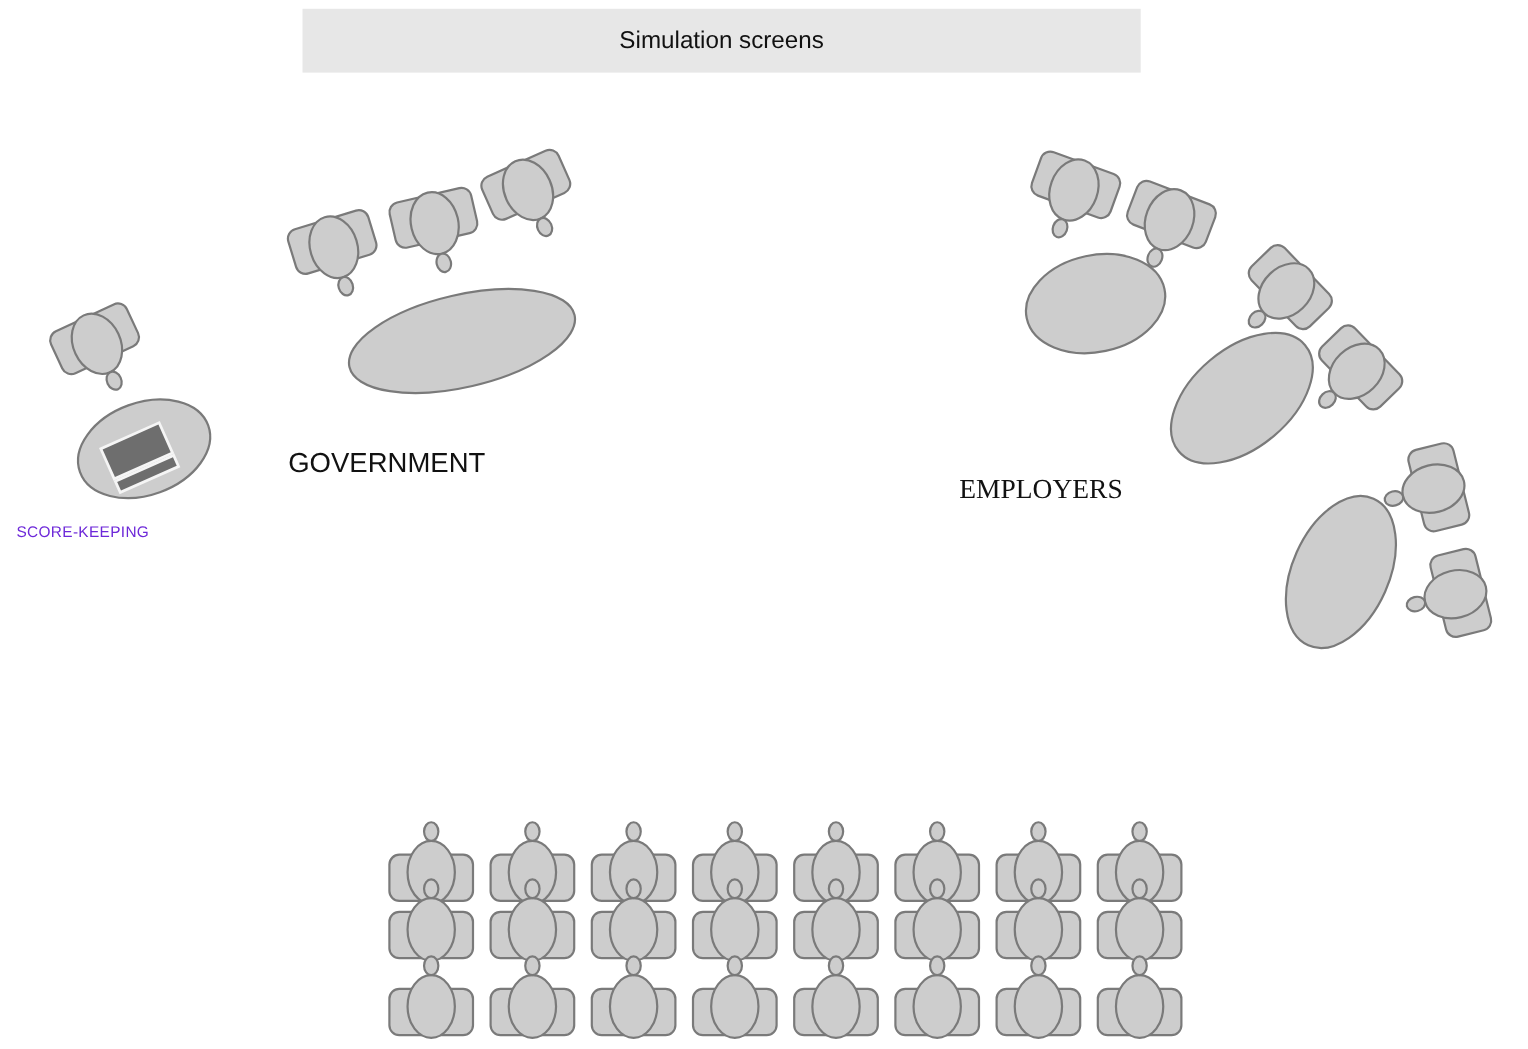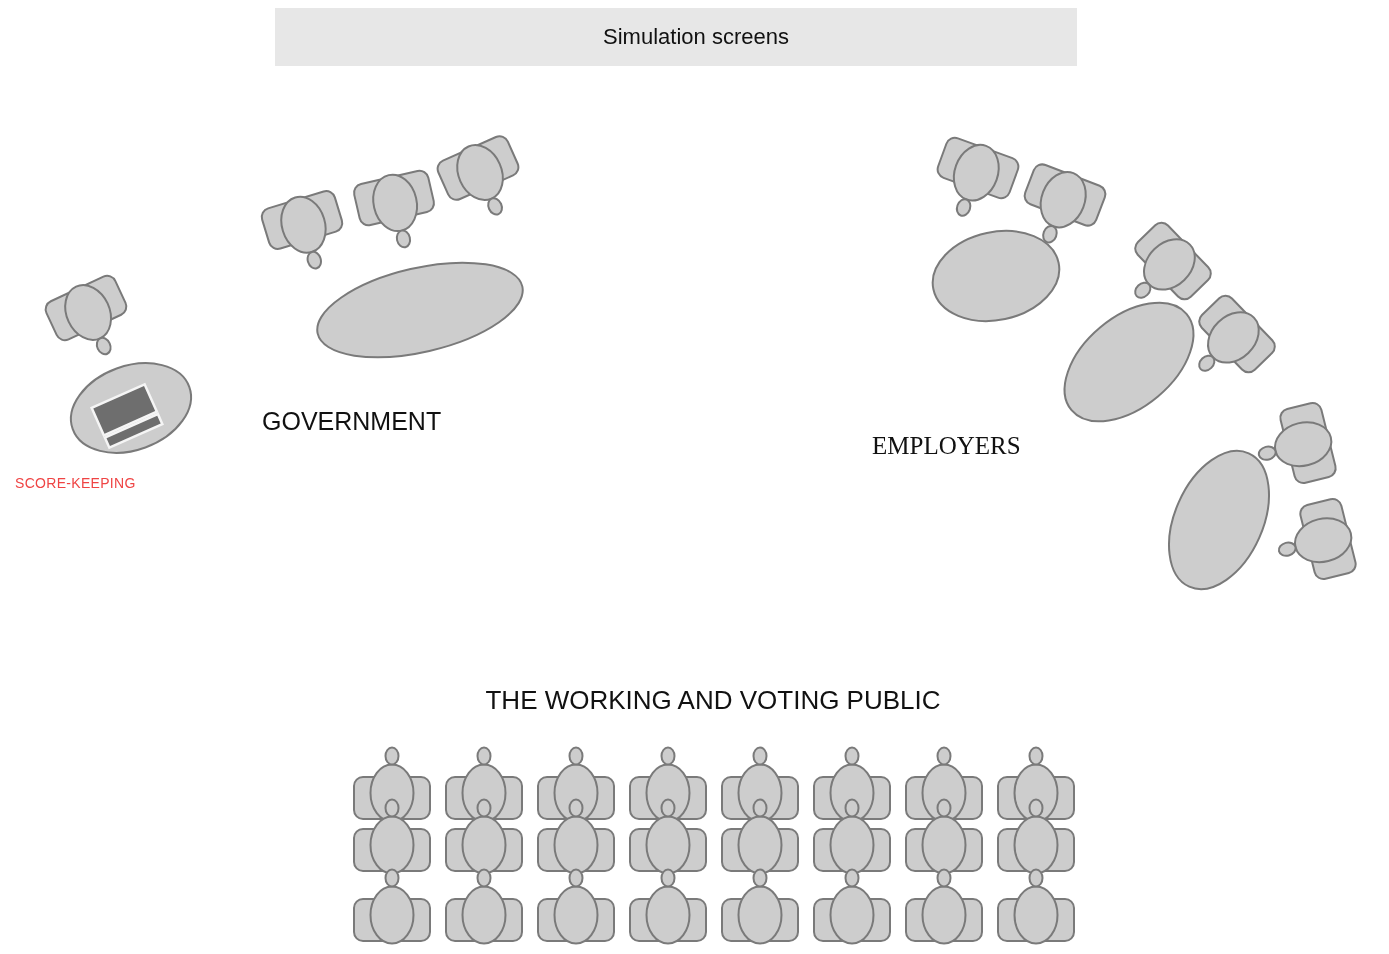--- a/index.html
+++ b/index.html
@@ -19,21 +19,20 @@
     position: absolute;
     left: 275px;
     top: 8px;
     width: 762px;
     height: 58px;
     display: flex;
     align-items: center;
     justify-content: center;
     font-size: 22px;
     color: #111111;
-    padding-left: 40px;
   }
   #furniture {
     position: absolute;
     left: 0;
     top: 0;
   }
   .label {
     position: absolute;
     color: #111111;
     white-space: nowrap;
@@ -231,17 +230,16 @@
         <rect x="-38" y="-21" width="76" height="42" rx="9" ry="9"></rect>
         <ellipse cx="0" cy="-5" rx="21.5" ry="28.5"></ellipse>
         <ellipse cx="0" cy="-42" rx="6.5" ry="8.5"></ellipse>
       </g>
     </svg>
 
   <div class="label gov" style="color: rgb(17, 17, 17);">GOVERNMENT</div>
 
   <div class="label emp" style="color: rgb(17, 17, 17);">EMPLOYERS</div>
 
-  <div class="label score" style="color: #ef4444;">SCORE-KEEPING</div>
-
-  <div class="label public" style="color: rgb(17, 17, 17);">THE WORKING AND VOTING PUBLIC</div>
+  <div class="label score" style="color: #6d28d9;">SCORE-KEEPING</div>
+
 
 </div>
 
 </body></html>

